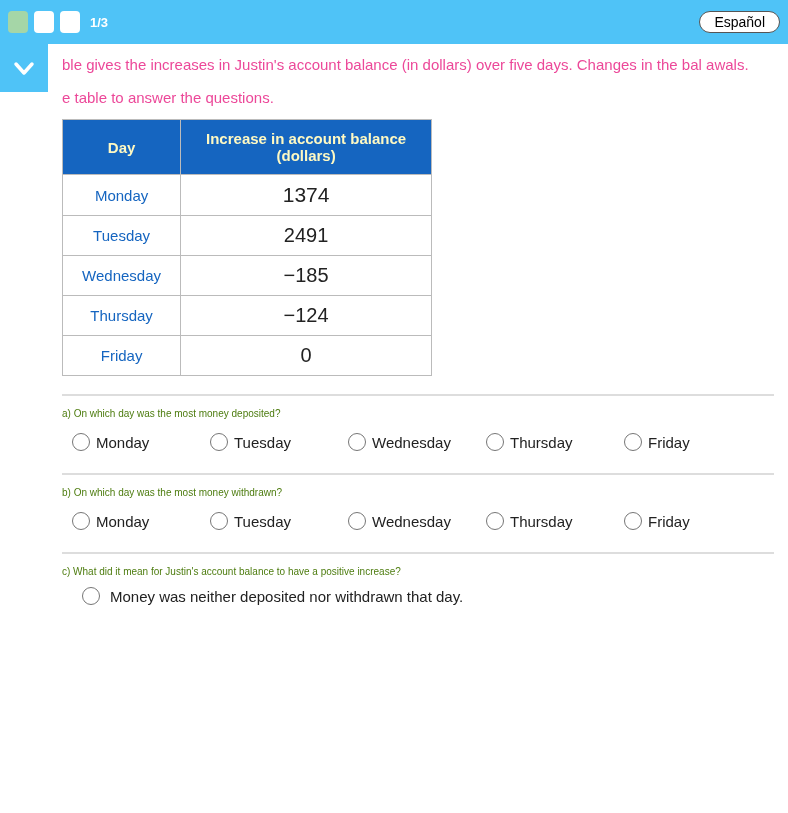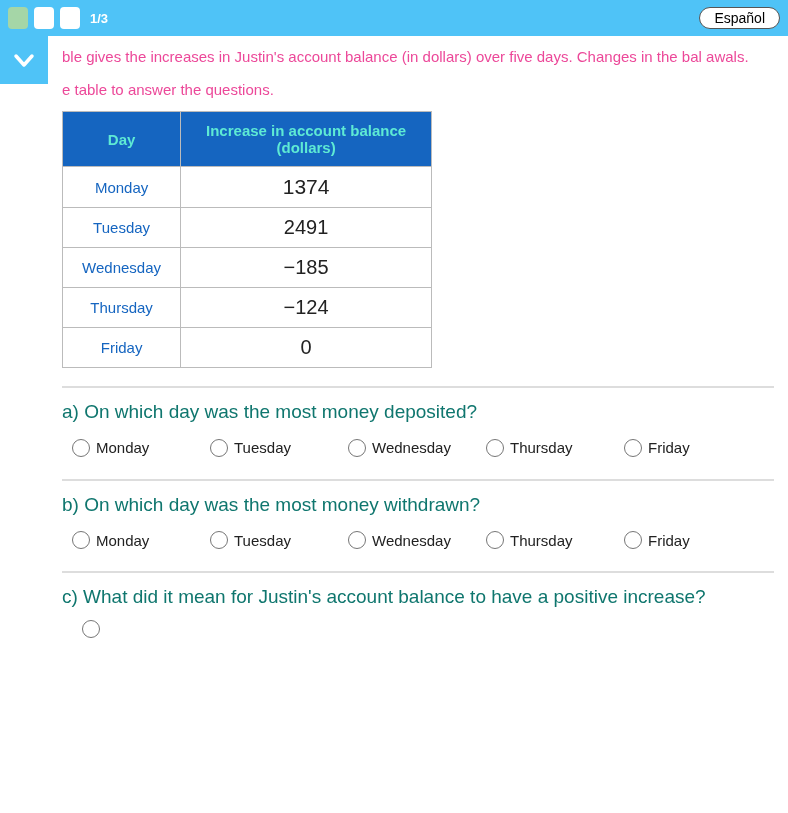--- a/index.html
+++ b/index.html
@@ -11,21 +11,21 @@
       font-family: Arial, sans-serif;
       background: #fff;
       width: 788px;
       min-height: 813px;
       overflow-x: hidden;
       font-size: 16px;
       color: #222;
     }
     .top-bar {
       background: #4fc3f7;
-      height: 36px;
+      height: 44px;
       display: flex;
       align-items: center;
       padding: 16px 8px;
       gap: 6px;
     }
     .top-bar-btn {
       background: #fff;
       border: none;
       border-radius: 4px;
       padding: 2px 10px;
@@ -76,21 +76,21 @@
       margin-bottom: 10px;
       line-height: 1.5;
     }
     table {
       border-collapse: collapse;
       margin-bottom: 18px;
       min-width: 370px;
     }
     th {
       background: #1565c0;
-      color: #5eead4;
+      color: #fef9c3;
       padding: 10px 14px;
       text-align: center;
       font-size: 15px;
       border: 1.5px solid #bbb;
     }
     td {
       border: 1.5px solid #bbb;
       padding: 8px 14px;
       text-align: center;
       font-size: 17px;
@@ -103,22 +103,22 @@
     }
     .divider {
       border: none;
       border-top: 2px solid #ddd;
       margin: 10px 0;
     }
     .question-block {
       margin-bottom: 18px;
     }
     .question-label {
-      font-size: 19px;
-      color: #0f766e;
+      font-size: 10px;
+      color: #4d7c0f;
       margin-bottom: 8px;
       line-height: 1.5;
     }
     .options-row {
       display: flex;
       flex-wrap: wrap;
       gap: 0 8px;
       align-items: center;
       margin-left: 10px;
     }
@@ -264,17 +264,18 @@
               <input type="radio" name="question-1" style="">
               <span>Friday</span>
             </label>
           </div>
         </div>
         <hr class="divider">
         <div class="question-block">
           <div class="question-label">c)  What did it mean for Justin's account balance to have a positive increase?</div>
           <label class="option-item-block">
             <input type="radio" name="question-2" style="">
+            <span>Money was neither deposited nor withdrawn that day.</span>
           </label>
         </div>
       </div>
   </div>
 </div>
 
 </body></html>

